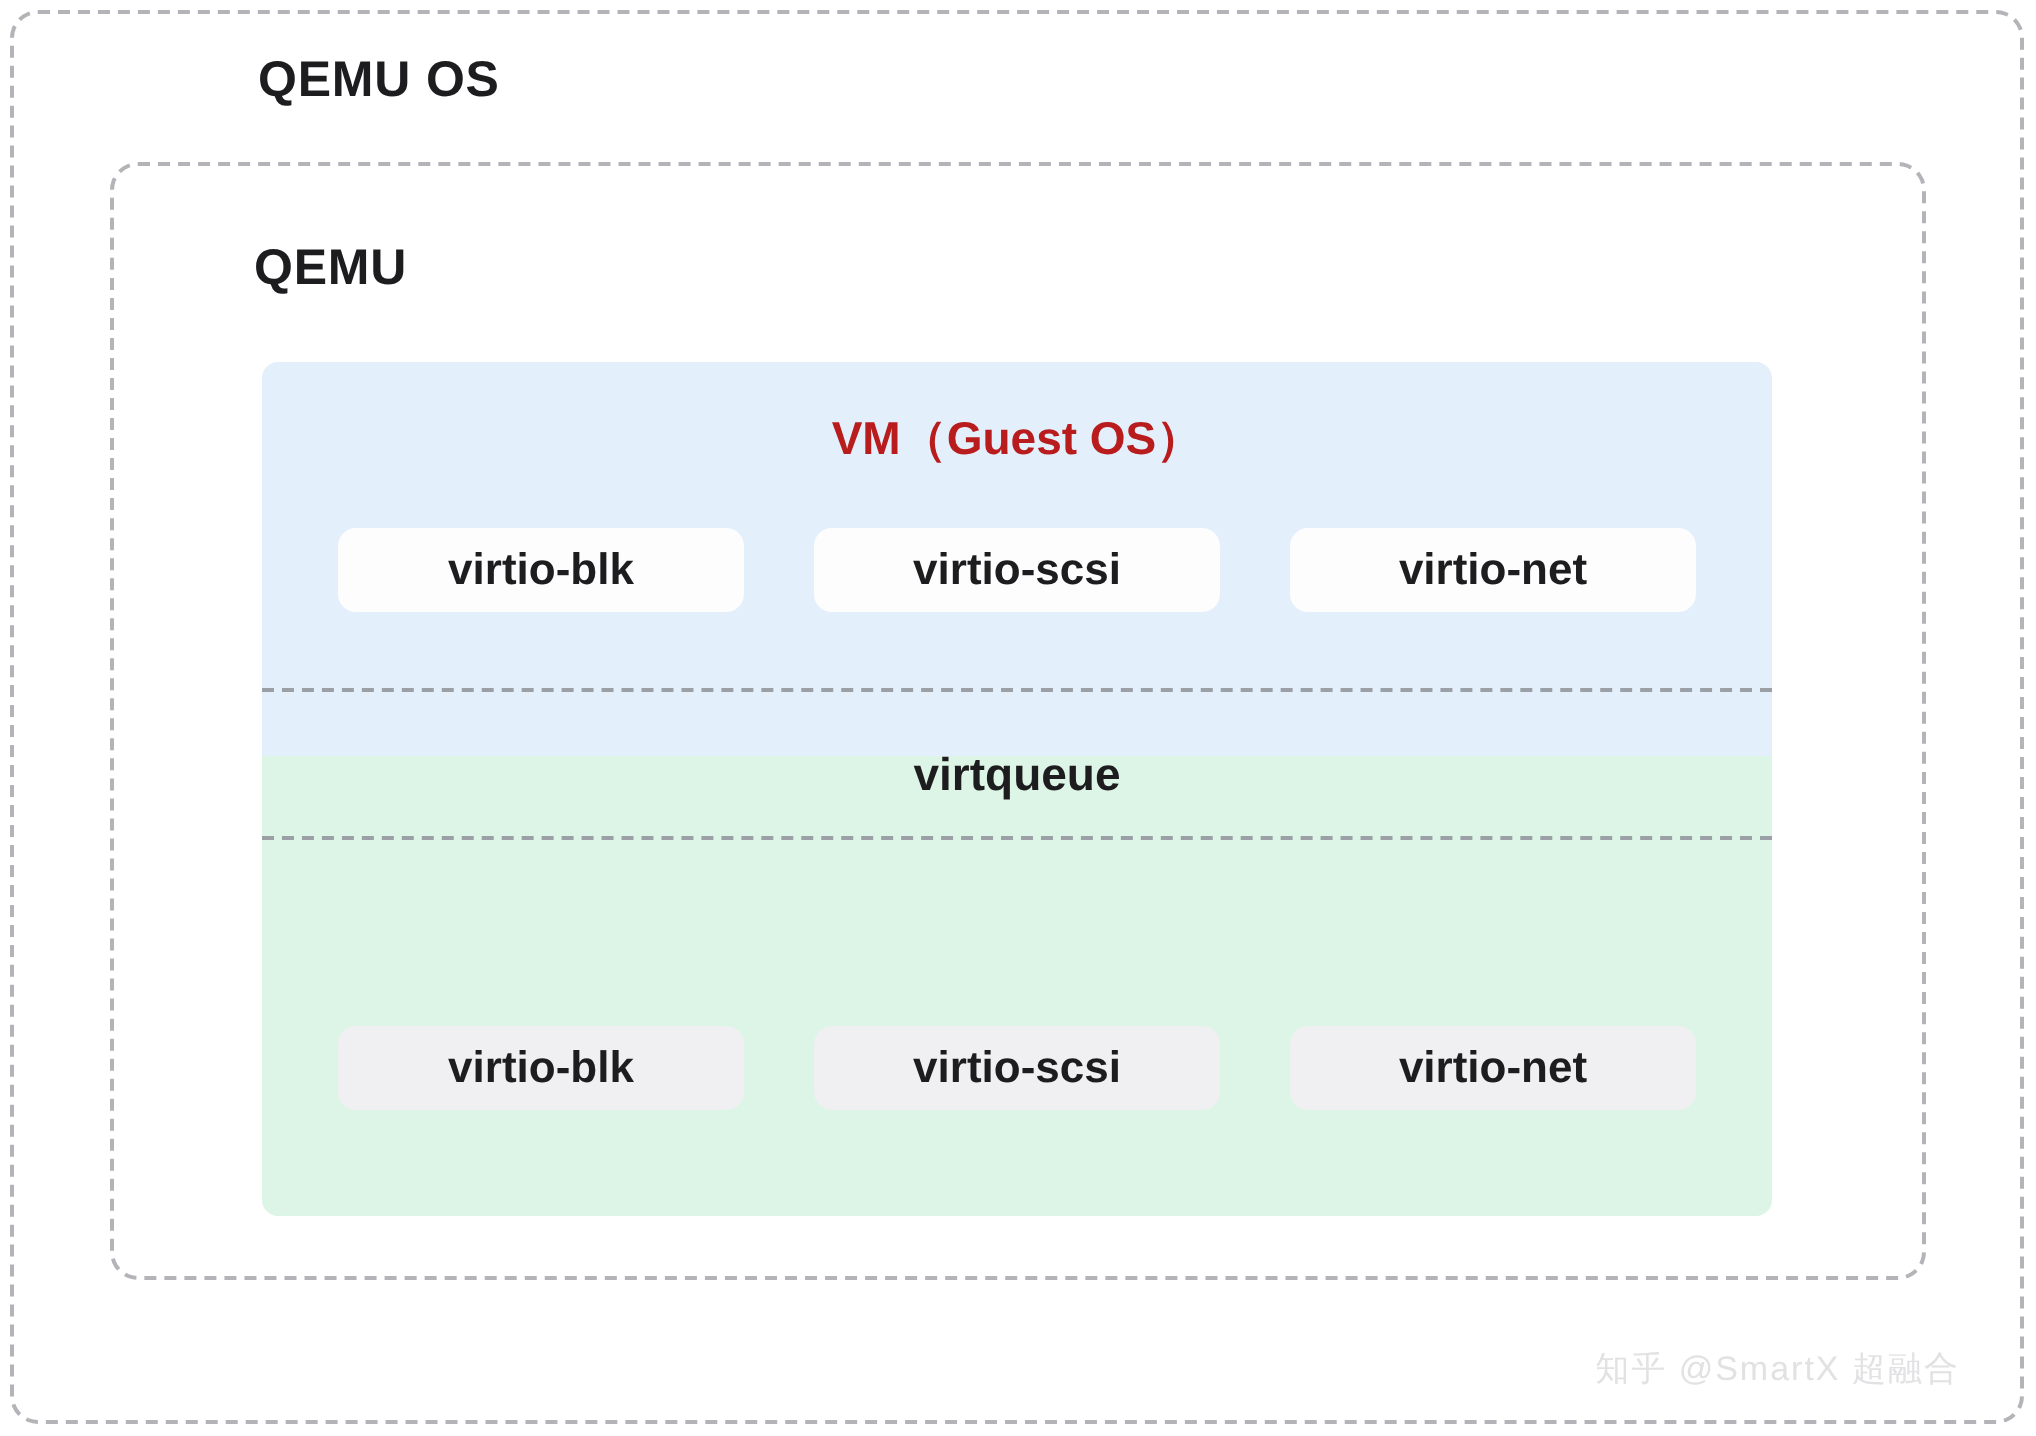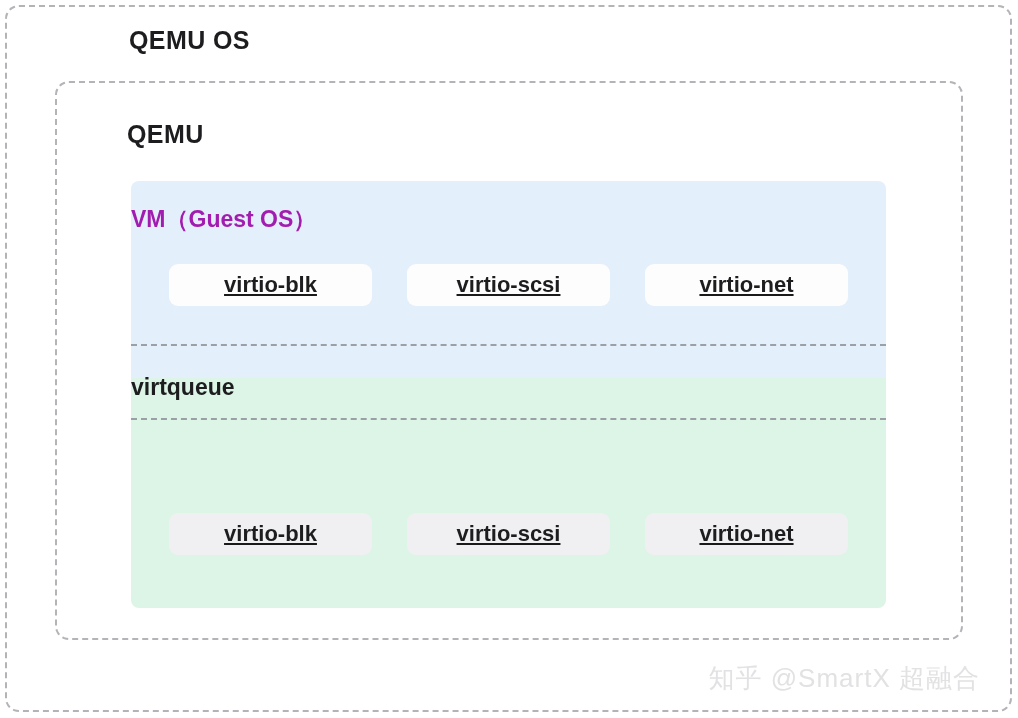--- a/index.html
+++ b/index.html
@@ -80,56 +80,56 @@
     height: 230px;
     background: #ddf5e6;
     border-radius: 0 0 8px 8px;
   }
 
   .guest-title {
     position: absolute;
     left: 131px;
     top: 204px;
     width: 755px;
+    text-align: center;
     font-size: 23px;
     font-weight: bold;
-    color: #a21caf;
+    color: #b91c1c;
   }
 
   
   .sep-line {
     position: absolute;
     left: 131px;
     width: 755px;
     height: 0;
     border-top: 2px dashed #9aa0a6;
   }
   .sep-top { top: 344px; }
   .sep-bottom { top: 418px; }
 
   .virtqueue-label {
     position: absolute;
     left: 131px;
     top: 374px;
     width: 755px;
-    text-align: left;
+    text-align: center;
     font-size: 23px;
     font-weight: bold;
     color: #1d1d1f;
   }
 
   
   .chip-row {
     position: absolute;
     left: 169px;
     width: 679px;
     height: 42px;
     display: flex;
     justify-content: space-between;
-    text-decoration: underline;
   }
   .chip-row-guest { top: 264px; }
   .chip-row-host  { top: 513px; }
 
   .chip {
     width: 203px;
     height: 42px;
     border-radius: 9px;
     display: flex;
     align-items: center;
@@ -140,21 +140,21 @@
     box-sizing: border-box;
   }
   .chip-guest { background: #fdfdfd; }
   .chip-host  { background: #f0f0f2; }
 
   
   .watermark {
     position: absolute;
     right: 38px;
     bottom: 22px;
-    font-size: 26px;
+    font-size: 17px;
     color: #e2e2e4;
     letter-spacing: 1px;
     white-space: nowrap;
     user-select: none;
   }
 </style>
 </head>
 <body>
 
 <div class="host-box"></div>

